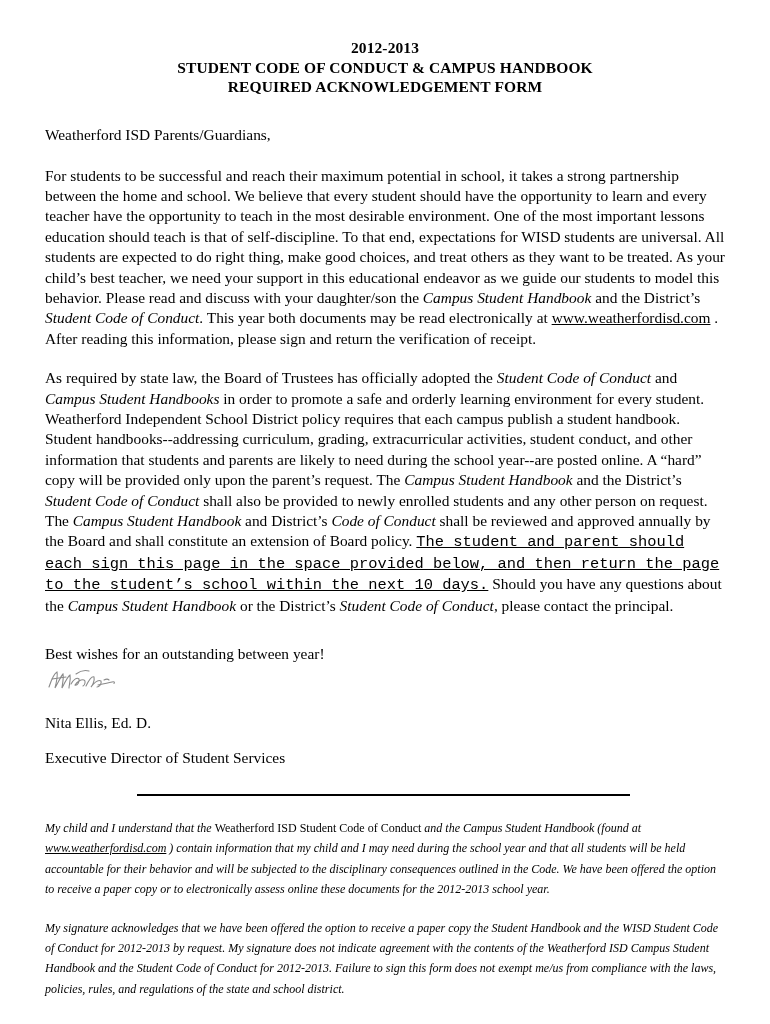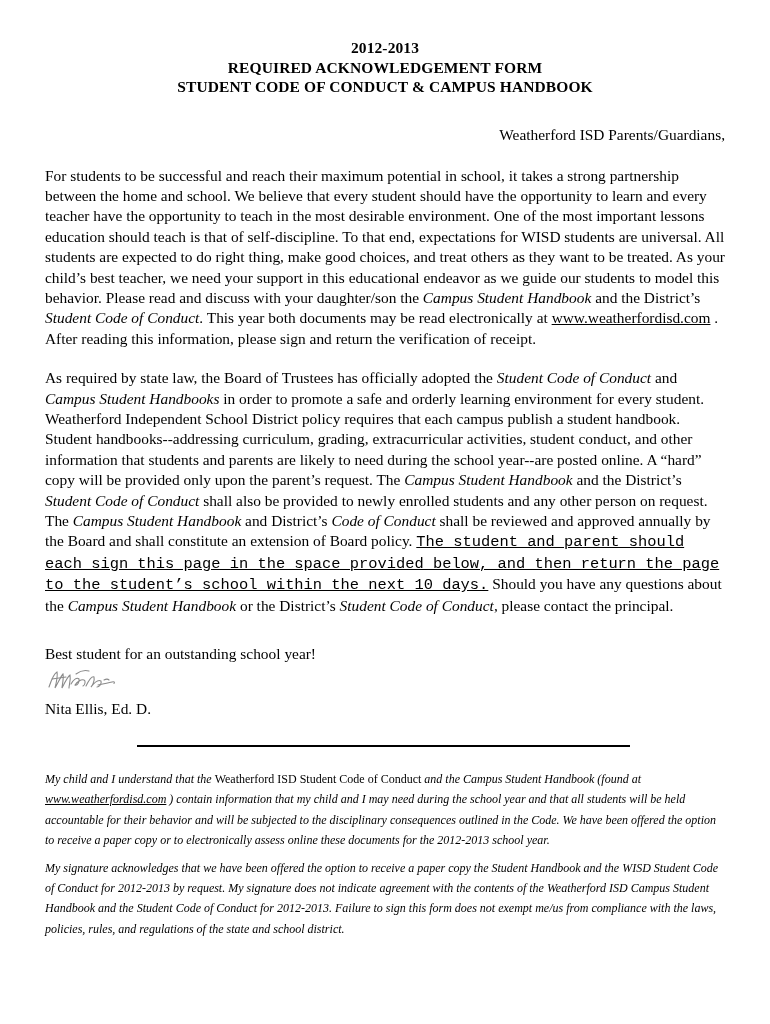--- a/index.html
+++ b/index.html
@@ -40,21 +40,20 @@
     font-size: 15.5px;
     line-height: 19.5px;
     letter-spacing: 0.1px;
   }
 
   
   .salutation {
     margin-top: 28px;
     font-size: 15.4px;
     line-height: 20px;
-    text-align: right;
   }
   .para {
     margin-top: 21px;
     font-size: 15.4px;
     line-height: 20.4px;
     text-align: left;
   }
   .para.tight { margin-top: 19px; }
 
   i, .ital { font-style: italic; }
@@ -74,21 +73,21 @@
   }
   .signature-img {
     margin-top: 4px;
     margin-left: 1px;
     height: 26px;
     width: 72px;
   }
   .signer {
     font-size: 15.4px;
     line-height: 20px;
-    margin-top: 1px;
+    margin-top: 15px;
   }
 
   
   .divider-wrap {
     margin-top: 22px;
     height: 12px;
     position: relative;
   }
   .divider {
     position: absolute;
@@ -99,61 +98,62 @@
     border-top: 2px solid #000;
   }
 
   
   .ack {
     margin-top: 16px;
     font-size: 12px;
     line-height: 20.4px;
     font-style: italic;
   }
-  .ack.second { margin-top: 7px; }
+  .ack.second { margin-top: 18px; }
 </style>
 </head>
 <body>
 
 <div class="page">
   <div class="content">
 
     
     <div class="title-block">
       <div class="title-line">2012-2013</div>
+      <div class="title-line">STUDENT CODE OF CONDUCT &amp; CAMPUS HANDBOOK</div>
       <div class="title-line">REQUIRED ACKNOWLEDGEMENT FORM</div>
-      <div class="title-line">STUDENT CODE OF CONDUCT &amp; CAMPUS HANDBOOK</div>
     </div>
 
     
     <div class="salutation">Weatherford ISD Parents/Guardians,</div>
 
     
     <div class="para"><span>For students to be successful and reach their maximum potential in school, it takes a strong partnership between the home and school.  We believe that every student should have the opportunity to learn and every teacher have the opportunity to teach in the most desirable environment.  One of the most important lessons education should teach is that of self-discipline.  To that end, expectations for WISD students are universal.  All students are expected to do right thing, make good choices, and treat others as they want to be treated.  As your child’s best teacher, we need your support in this educational endeavor as we guide our students to model this behavior.  Please read and discuss with your daughter/son the </span><i>Campus Student Handbook</i><span> and the District’s </span><i>Student Code of Conduct</i><span>.  This year both documents may be read electronically at </span><a class="link" href="#">www.weatherfordisd.com</a><span> . After reading this information, please sign and return the verification of receipt.</span></div>
 
     
     <div class="para tight"><span>As required by state law, the Board of Trustees has officially adopted the </span><i>Student Code of Conduct</i><span> and </span><i>Campus Student Handbooks</i><span> in order to promote a safe and orderly learning environment for every student. Weatherford Independent School District policy requires that each campus publish a student handbook.  Student handbooks--addressing curriculum, grading, extracurricular activities, student conduct, and other information that students and parents are likely to need during the school year--are posted online. A “hard” copy will be provided only upon the parent’s request. The </span><i>Campus Student Handbook</i><span> and the District’s </span><i>Student Code of Conduct</i><span> shall also be provided to newly enrolled students and any other person on request.  The </span><i>Campus Student Handbook</i><span> and District’s </span><i>Code of Conduct</i><span> shall be reviewed and approved annually by the Board and shall constitute an extension of Board policy. </span><span class="uline">The student and parent should each sign this page in the space provided below, and then return the page to the student’s school within the next 10 days.</span><span> Should you have any questions about the </span><i>Campus Student Handbook</i><span> or the District’s </span><i>Student Code of Conduct</i><span>, please contact the principal.</span></div>
 
     
-    <div class="closing">Best student for an outstanding school year!</div>
+    <div class="closing">Best wishes for an outstanding between year!</div>
 
     
     <svg class="signature-img" viewBox="0 0 72 26">
       <g fill="none" stroke="#8a8a8a" stroke-width="1.1" stroke-linecap="round">
         <path d="M3 19 C6 10, 9 5, 11 4 C12 8, 10 16, 9 20 C12 15, 15 8, 17 6 C18 11, 16 17, 16 20 C19 14, 22 8, 24 7 C25 12, 23 17, 23 20"></path>
         <path d="M6 11 L20 9"></path>
         <path d="M25 16 C28 11, 31 9, 33 11 C34 14, 31 18, 29 17 C31 14, 35 11, 38 12 C40 13, 39 17, 37 18"></path>
         <path d="M40 18 C43 12, 46 8, 48 9 C49 13, 46 18, 45 19 C48 15, 52 11, 55 13 C56 16, 53 19, 51 19"></path>
         <path d="M30 6 C34 3, 39 2, 43 3"></path>
         <path d="M52 17 C57 16, 62 15, 66 14 C68 13.5, 69 14, 68 15.5"></path>
         <path d="M58 12 C60 11, 62 11, 63 12"></path>
       </g>
     </svg>
 
     <div class="signer">Nita Ellis, Ed. D.</div>
+    <div class="signer">Executive Director of Student Services</div>
 
     
     <div class="divider-wrap">
       <div class="divider"></div>
     </div>
 
     
     <div class="ack"><span>My child and I understand that the </span><span class="upright">Weatherford ISD Student Code of Conduct</span><span> and the </span><span>Campus Student Handbook (found at </span><a class="link" href="#">www.weatherfordisd.com</a><span> ) contain information that my child and I may need during the school year and that all students will be held accountable for their behavior and will be subjected to the disciplinary consequences outlined in the Code. We have been offered the option to receive a paper copy or to electronically assess online these documents for the 2012-2013 school year.</span></div>
 
     

